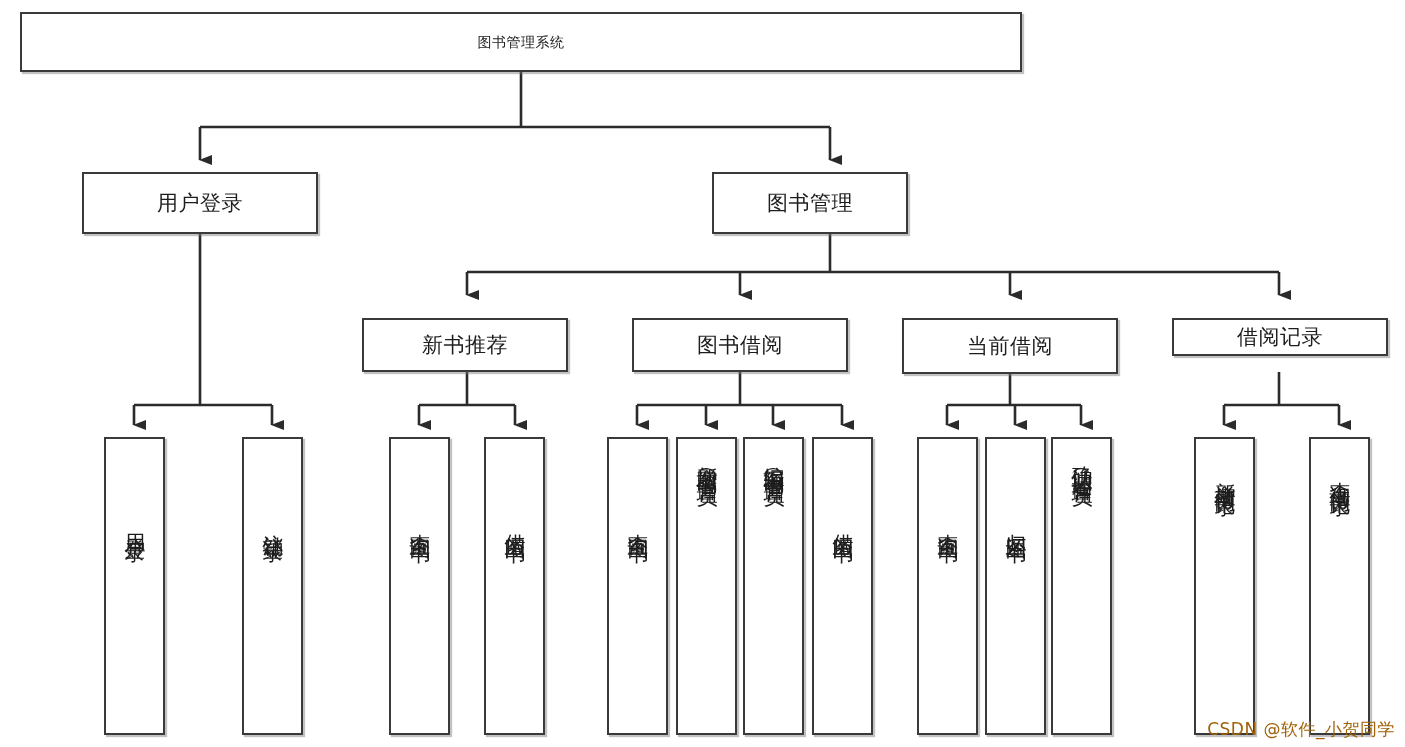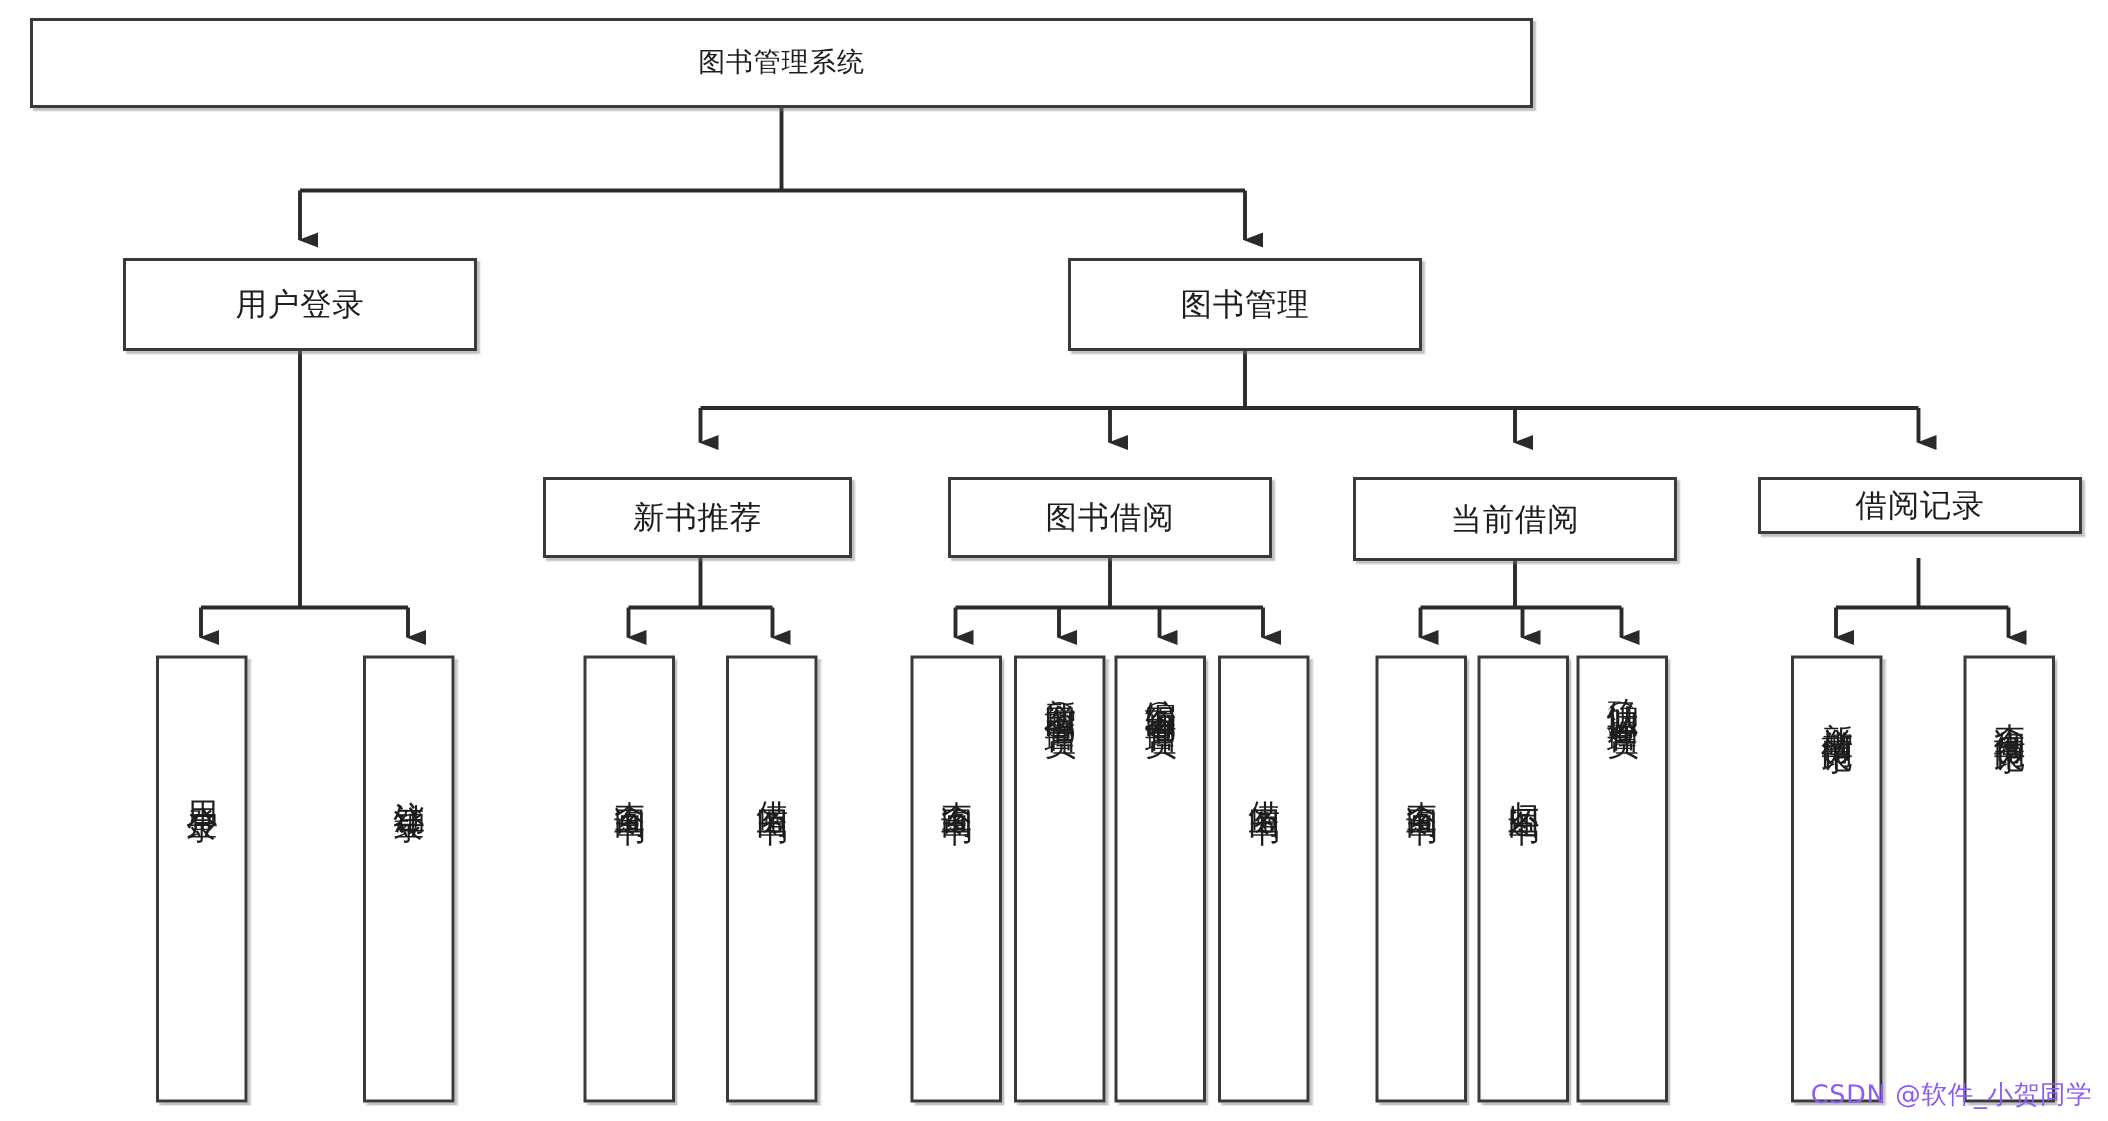--- a/index.html
+++ b/index.html
@@ -39,21 +39,21 @@
     color: #1d1d1d;
     line-height: 1.18;
     text-align: center;
     white-space: nowrap;
   }
   .node.h .lbl {
     font-size: 21px;
     letter-spacing: 0.5px;
   }
   .node.root .lbl {
-    font-size: 18px;
+    font-size: 14px;
     letter-spacing: 0.5px;
   }
   .node.v {
     align-items: flex-start;
     padding-top: 0px;
   }
   .node.v .lbl {
     writing-mode: vertical-rl;
     text-orientation: upright;
     font-size: 21px;
@@ -62,21 +62,21 @@
     margin: 0 auto;
   }
   .node.v.mid .lbl { margin-top: 78px; }
   .node.v.top .lbl { margin-top: 10px; }
   .node.v.topish .lbl { margin-top: 26px; }
   .watermark {
     position: absolute;
     right: 10px;
     bottom: 6px;
     font-size: 17px;
-    color: #8b5cf6;
+    color: #a16207;
     letter-spacing: 0.5px;
     white-space: nowrap;
   }
 </style>
 </head>
 <body>
 
 <div id="canvas">
 
   <svg id="wires" viewBox="0 0 1405 747">
@@ -130,21 +130,21 @@
   </svg>
 
   <div class="node root" style="left:20px; top:12px; width:1002px; height:60px;">
     <span class="lbl">图书管理系统</span>
   </div>
 
   <div class="node h" style="left:82px; top:172px; width:236px; height:62px;">
     <span class="lbl">用户登录</span>
   </div>
 
-  <div class="node h" style="left:712px; top:172px; width:236px; height:62px;">
+  <div class="node h" style="left:712px; top:172px; width:196px; height:62px;">
     <span class="lbl">图书管理</span>
   </div>
 
   <div class="node h" style="left:362px; top:318px; width:206px; height:54px;">
     <span class="lbl">新书推荐</span>
   </div>
 
   <div class="node h" style="left:632px; top:318px; width:216px; height:54px;">
     <span class="lbl">图书借阅</span>
   </div>

